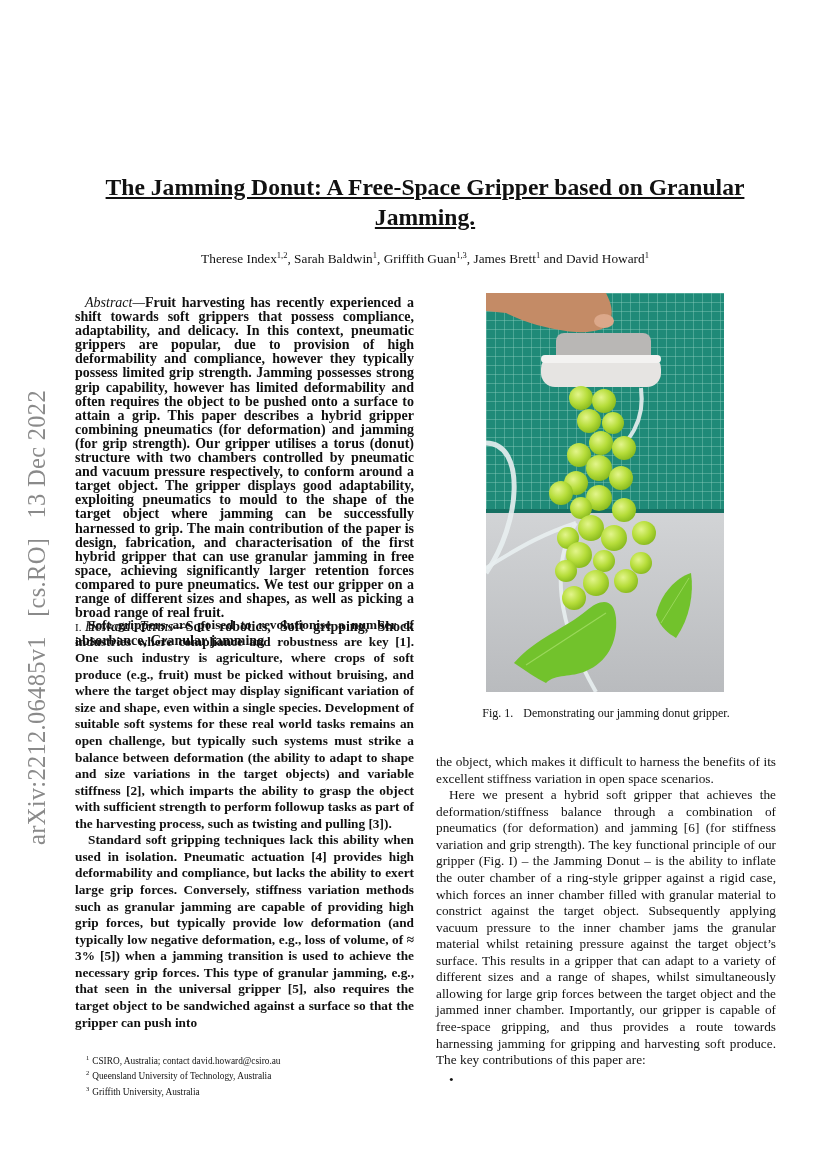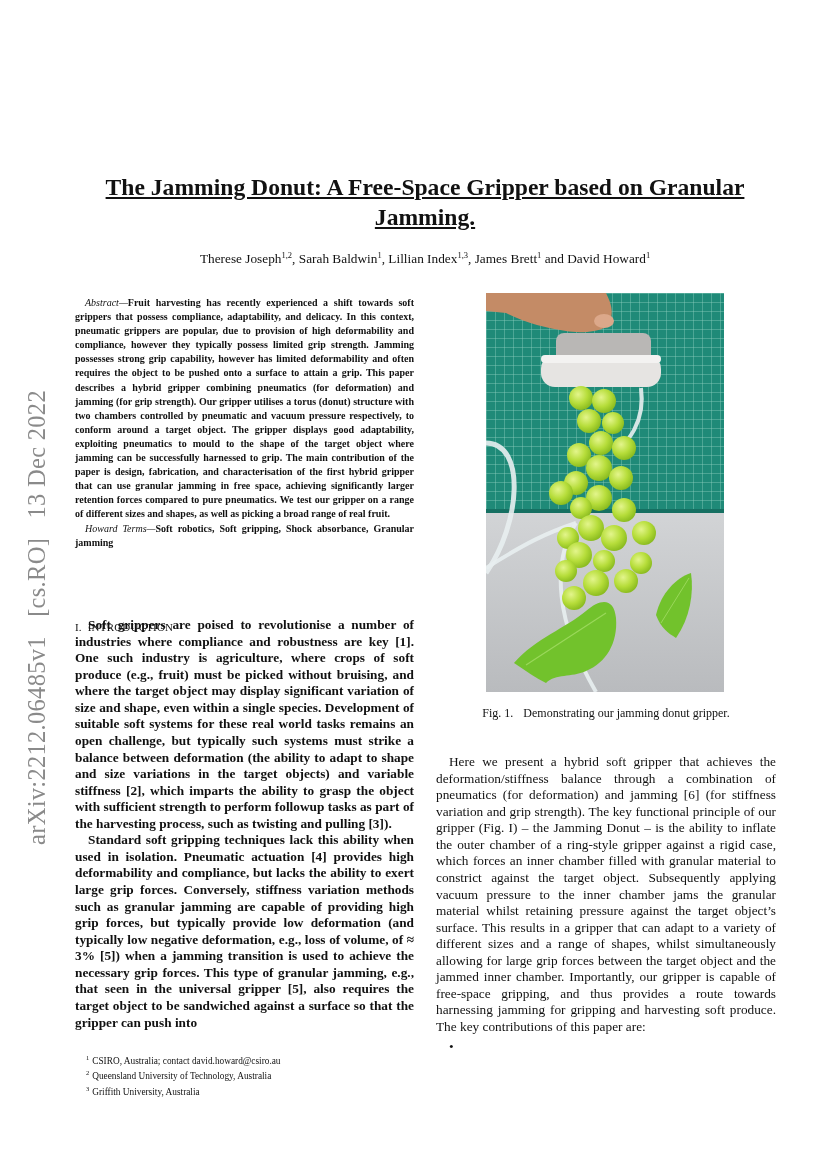--- a/index.html
+++ b/index.html
@@ -17,21 +17,21 @@
     font-weight: bold; font-size: 23.6px; line-height: 30px; text-decoration: underline;
   }
   #authors {
     left: 100px; top: 251px; width: 650px; text-align: center;
     font-size: 13.3px; line-height: 16px;
   }
   #authors sup { font-size: 8.5px; line-height: 0; font-family: Liberation Serif, serif; }
   .col-left { left: 75px; width: 339px; }
   .col-right { left: 436px; width: 340px; }
   #abstract {
-    top: 296px; font-weight: bold; font-size: 10px; line-height: 14.1px;
+    top: 296px; font-weight: bold; font-size: 14px; line-height: 14.1px;
     text-align: justify; hyphens: manual;
   }
   #abstract p { margin: 0; text-indent: 10px; }
   #abstract .lead { font-style: italic; font-weight: normal; }
   #abstract .lead-b { font-style: italic; font-weight: normal; }
   #section-heading {
     top: 619px; text-align: left; font-size: 11px; line-height: 16px; letter-spacing: 0.2px;
   }
   .body-text { font-size: 13.3px; line-height: 16.57px; text-align: justify; }
   .body-text p { margin: 0; text-indent: 13px; }
@@ -54,21 +54,21 @@
 </head>
 <body>
 
 <div id="watermark" class="abs">
   <span>arXiv:2212.06485v1</span>&nbsp;&nbsp;&nbsp;<span>[cs.RO]</span>&nbsp;&nbsp;&nbsp;<span>13 Dec 2022</span>
 </div>
 
 <div id="title" class="abs">The Jamming Donut: A Free-Space Gripper based on Granular Jamming.</div>
 
 <div id="authors" class="abs">
-  <span><span>Therese Joseph</span><sup>1,2</sup></span><span>, </span><span><span>Sarah Baldwin</span><sup>1</sup></span><span>, </span><span><span>Lillian Index</span><sup>1,3</sup></span><span>, </span><span><span>James Brett</span><sup>1</sup></span><span style="white-space:pre"> and </span><span><span>David Howard</span><sup>1</sup></span>
+  <span><span>Therese Index</span><sup>1,2</sup></span><span>, </span><span><span>Sarah Baldwin</span><sup>1</sup></span><span>, </span><span><span>Griffith Guan</span><sup>1,3</sup></span><span>, </span><span><span>James Brett</span><sup>1</sup></span><span style="white-space:pre"> and </span><span><span>David Howard</span><sup>1</sup></span>
 </div>
 
 <div id="abstract" class="abs col-left">
   <p><span class="lead">Abstract</span><span class="lead-b">—</span><span>Fruit harvesting has recently experienced a shift towards soft grippers that possess compliance, adaptability, and delicacy. In this context, pneumatic grippers are popular, due to provision of high deformability and compliance, however they typically possess limited grip strength. Jamming possesses strong grip capability, however has limited deformability and often requires the object to be pushed onto a surface to attain a grip. This paper describes a hybrid gripper combining pneu­matics (for deformation) and jamming (for grip strength). Our gripper utilises a torus (donut) structure with two chambers controlled by pneumatic and vacuum pressure respectively, to conform around a target object. The gripper displays good adaptability, exploiting pneumatics to mould to the shape of the target object where jamming can be successfully harnessed to grip. The main contribution of the paper is design, fabrication, and characterisation of the first hybrid gripper that can use granular jamming in free space, achieving significantly larger retention forces compared to pure pneumatics. We test our gripper on a range of different sizes and shapes, as well as picking a broad range of real fruit.</span></p>
   <p><span class="lead">Howard Terms</span><span class="lead-b">—</span><span>Soft robotics, Soft gripping, Shock absorbance, Granular jamming</span></p>
 </div>
 
 <div id="section-heading" class="abs col-left">
   <span>I.</span>&nbsp;&nbsp;<span>INTRODUCTION</span>
 </div>
@@ -150,17 +150,18 @@
     <path d="M170 322 C175 300 190 285 205 280 C208 300 204 325 190 345 C182 340 175 335 170 322 Z" fill="#72c22c"></path>
     <path d="M175 330 L203 285" stroke="#9ad85a" stroke-width="1"></path>
   </svg>
 </div>
 
 <div id="fig-caption" class="abs">
   <span>Fig. 1.</span><span class="gap"></span><span>Demonstrating our jamming donut gripper.</span>
 </div>
 
 <div id="intro-right" class="abs col-right body-text">
+  <p class="cont">the object, which makes it difficult to harness the benefits of its excellent stiffness variation in open space scenarios.</p>
   <p>Here we present a hybrid soft gripper that achieves the deformation/stiffness balance through a combination of pneumatics (for deformation) and jamming [6] (for stiffness variation and grip strength). The key functional principle of our gripper (Fig. I) – the Jamming Donut – is the ability to inflate the outer chamber of a ring-style gripper against a rigid case, which forces an inner chamber filled with granular material to constrict against the target object. Subsequently applying vacuum pressure to the inner chamber jams the granular material whilst retaining pressure against the target object’s surface. This results in a gripper that can adapt to a variety of different sizes and a range of shapes, whilst simultaneously allowing for large grip forces between the target object and the jammed inner chamber. Importantly, our gripper is capable of free-space gripping, and thus provides a route towards harnessing jamming for gripping and harvesting soft produce. The key contributions of this paper are:</p>
   <ul>
     <li><span class="bullet">•</span></li>
   </ul>
 </div>
 
 </body></html>

